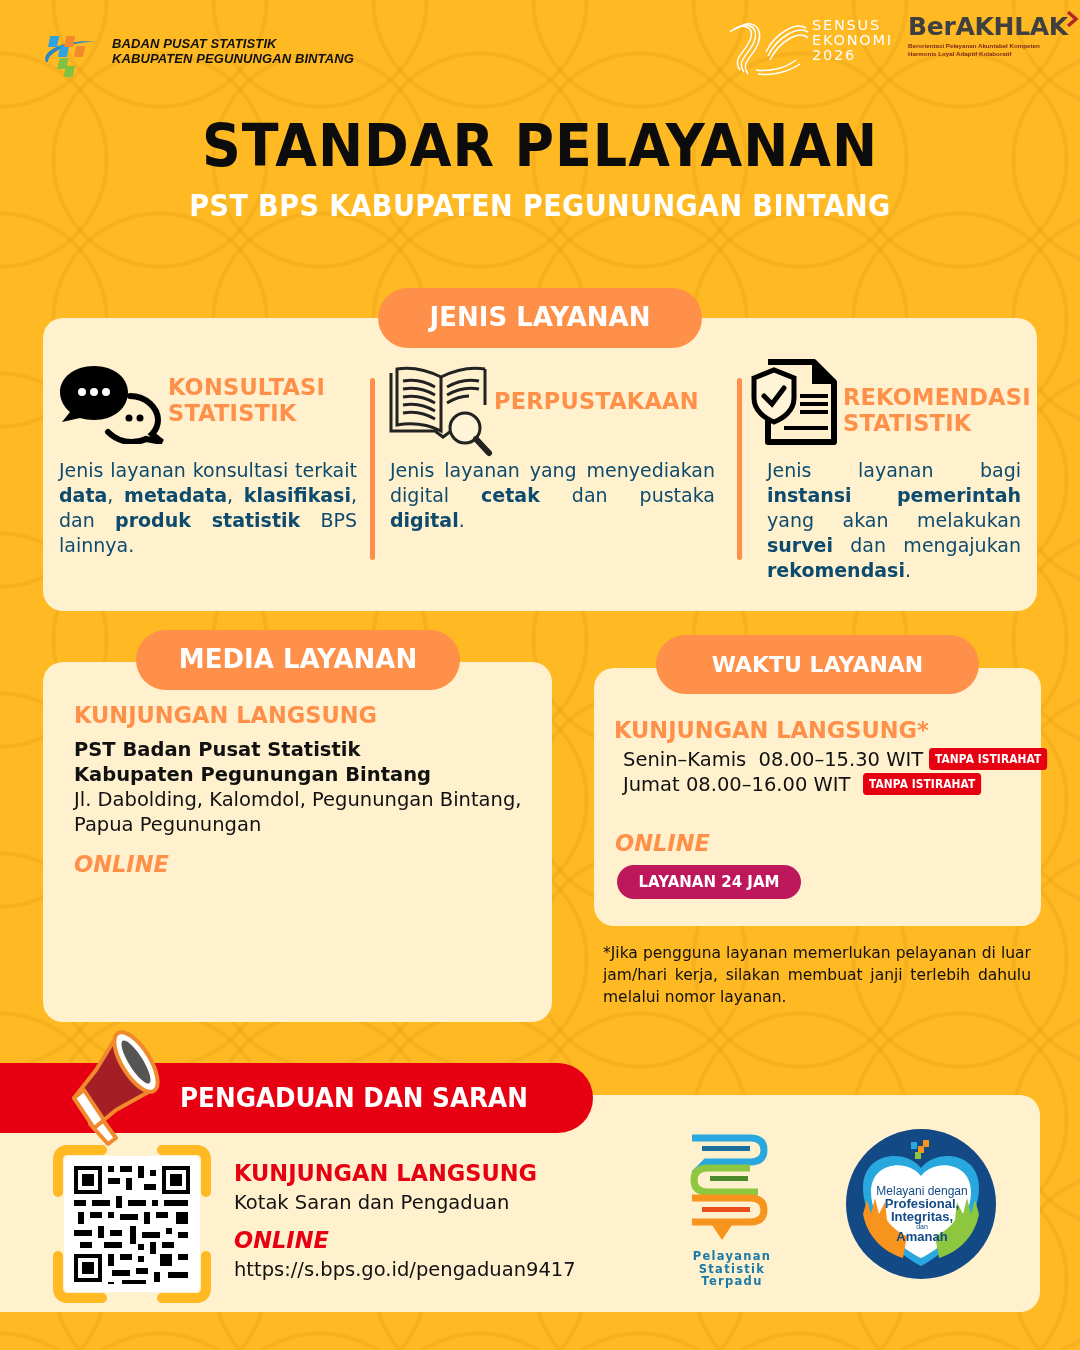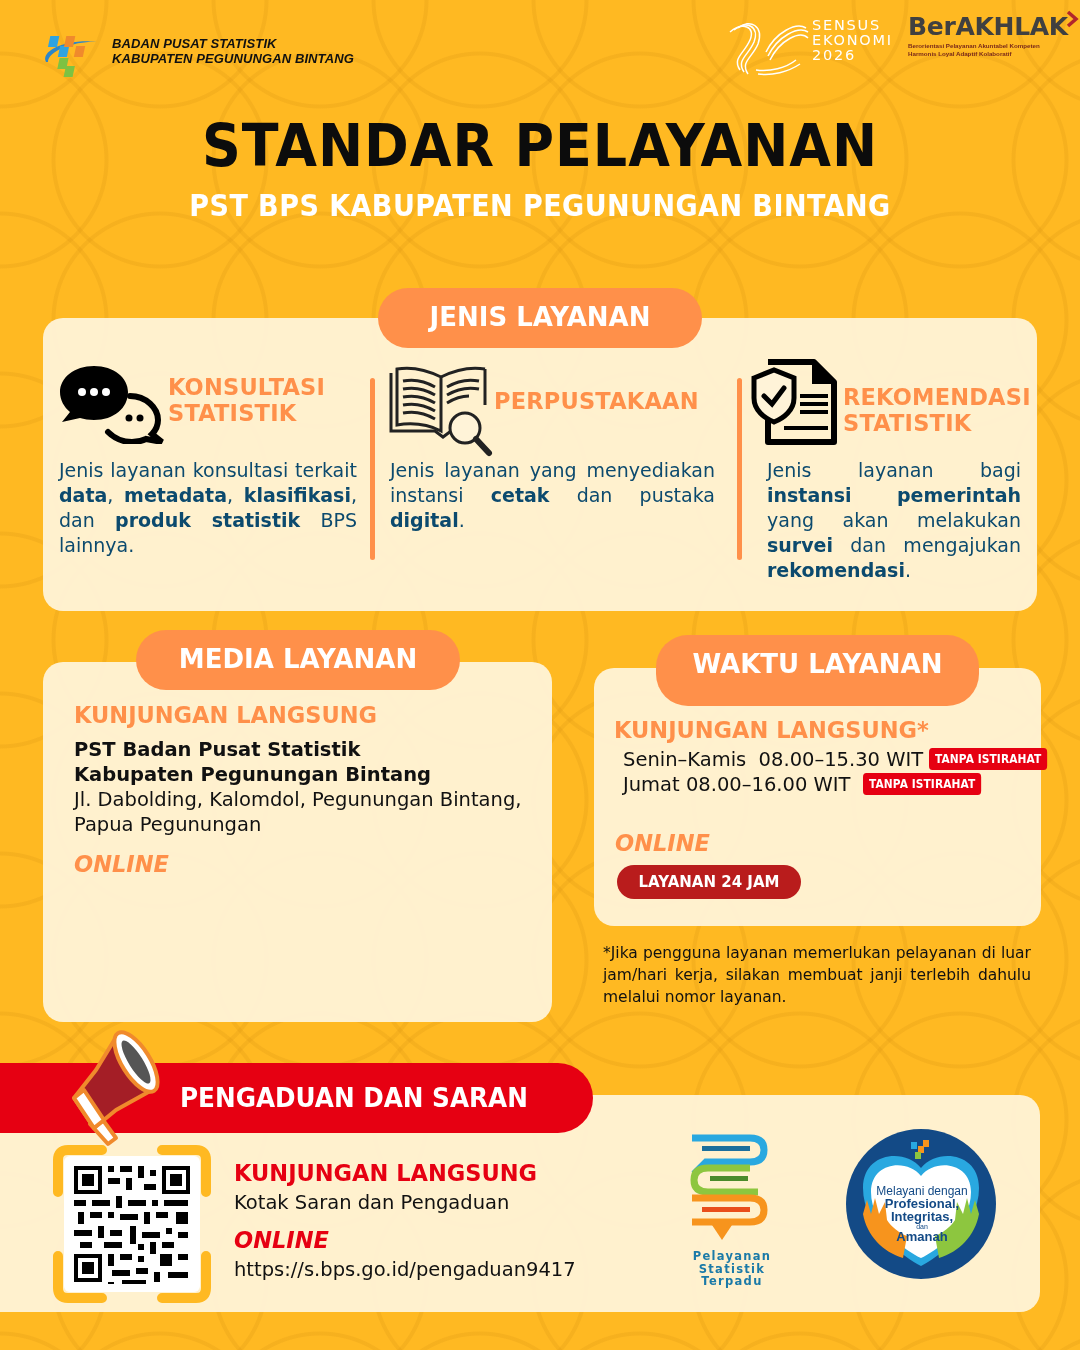--- a/index.html
+++ b/index.html
@@ -48,23 +48,23 @@
   .sec-h { color: #FF904A; font-weight: 700; font-size: 22.5px; line-height: 26px; font-family: "DejaVu Sans", sans-serif; }
   .sec-h.it { font-style: italic; }
   .body-t { font-size: 19.5px; line-height: 25px; font-family: "DejaVu Sans", sans-serif; color: #111; }
   .body-t b { font-weight: 700; }
   ul.bul { list-style: none; }
   ul.bul li { position: relative; padding-left: 24px; }
   ul.bul li::before { content: ""; position: absolute; left: 4px; top: 11px; width: 6px; height: 6px; border-radius: 50%; background: #111; }
 
   
   .waktu-panel { left: 594px; top: 668px; width: 447px; height: 258px; }
-  .waktu-pill { left: 656px; top: 635px; width: 323px; height: 71px; font-size: 26px; line-height: 59px; }
+  .waktu-pill { left: 656px; top: 635px; width: 323px; height: 59px; font-size: 22px; line-height: 59px; }
   .tag { display: inline-block; background: #E60012; color: #fff; font-weight: 700; font-size: 12.5px; line-height: 21px; height: 22px; padding: 0 7px; border-radius: 4px; vertical-align: 3px; transform: scaleX(0.85); transform-origin: left center; letter-spacing: 0.1px; }
-  .red-btn { left: 617px; top: 865px; width: 184px; height: 34px; border-radius: 17px; background: #b91c1c; color: #fff; font-weight: 700; font-size: 15px; line-height: 34px; text-align: center; font-family: "DejaVu Sans", sans-serif; }
+  .red-btn { left: 617px; top: 865px; width: 184px; height: 34px; border-radius: 17px; background: #be185d; color: #fff; font-weight: 700; font-size: 15px; line-height: 34px; text-align: center; font-family: "DejaVu Sans", sans-serif; }
   .note { left: 603px; top: 942px; width: 428px; font-size: 15.5px; line-height: 22px; text-align: justify; font-family: "DejaVu Sans", sans-serif; color: #111; }
 
   
   .peng-panel { left: -20px; top: 1095px; width: 1060px; height: 217px; border-radius: 20px; }
   .peng-bar { left: -30px; top: 1063px; width: 623px; height: 70px; background: #E60012; border-radius: 0 35px 35px 0; }
   .peng-label { left: 180px; top: 1080px; color: #fff; font-weight: 700; font-size: 26px; line-height: 36px; font-family: "DejaVu Sans", sans-serif; transform: scaleX(0.95); transform-origin: left center; }
   .qr-frame { left: 50px; top: 1142px; width: 164px; height: 164px; }
   .red-h { color: #E60012; font-weight: 700; font-size: 22.5px; line-height: 26px; font-family: "DejaVu Sans", sans-serif; }
   .red-h.it { font-style: italic; }
 </style>
@@ -149,21 +149,21 @@
     <path d="M12 4 C 24 2, 40 4, 56 12 L 56 66 C 40 58, 24 58, 12 60 Z"></path>
     <path d="M100 4 C 88 2, 72 4, 56 12"></path>
     <path d="M100 4 L100 40"></path>
     <path d="M18 16 C 28 14, 40 16, 50 22 M18 24 C 28 22, 40 24, 50 30 M18 32 C 28 30, 40 32, 50 38 M18 40 C 28 38, 40 40, 50 46 M18 48 C 28 46, 40 48, 50 54"></path>
     <path d="M62 22 C 72 16, 84 14, 94 16 M62 30 C 72 24, 84 22, 94 24 M62 38 C 70 33, 78 31, 84 31"></path>
     <circle cx="80" cy="63" r="15" fill="#FFF3D8"></circle>
     <path d="M91 74 L104 88" stroke-width="6" stroke-linecap="round"></path>
   </svg>
 </div>
 <div class="abs svc-title" style="left:494px; top:388px;">PERPUSTAKAAN</div>
-<div class="abs svc-desc" style="left:390px; top:458px; width:325px;"><span>Jenis layanan yang menyediakan instansi </span><b>cetak</b><span> dan pustaka </span><b>digital</b><span>.</span></div>
+<div class="abs svc-desc" style="left:390px; top:458px; width:325px;"><span>Jenis layanan yang menyediakan digital </span><b>cetak</b><span> dan pustaka </span><b>digital</b><span>.</span></div>
 
 <div class="abs divider" style="left:737px; top:378px; height:182px;"></div>
 
 <div class="abs" style="left:750px; top:358px; width:90px; height:88px;">
   <svg width="90" height="88" viewBox="0 0 90 88">
     <path d="M18 4 L 64 4 L 84 24 L 84 84 L 18 84 L 18 60" fill="none" stroke="#000" stroke-width="6" stroke-linejoin="round"></path>
     <path d="M62 4 L62 26 L84 26" fill="#000"></path>
     <path d="M4 20 L 24 12 L 44 20 L 44 40 C 44 52, 34 60, 24 64 C 14 60, 4 52, 4 40 Z" fill="#FFF3D8" stroke="#000" stroke-width="5"></path>
     <path d="M14 38 L 22 46 L 34 30" fill="none" stroke="#000" stroke-width="5" stroke-linecap="round"></path>
     <rect x="50" y="36" width="28" height="4" fill="#000"></rect>

